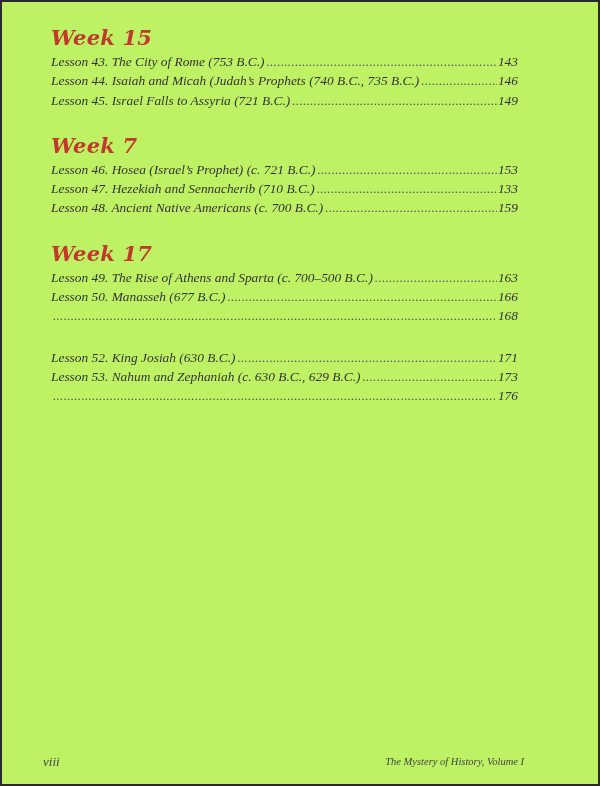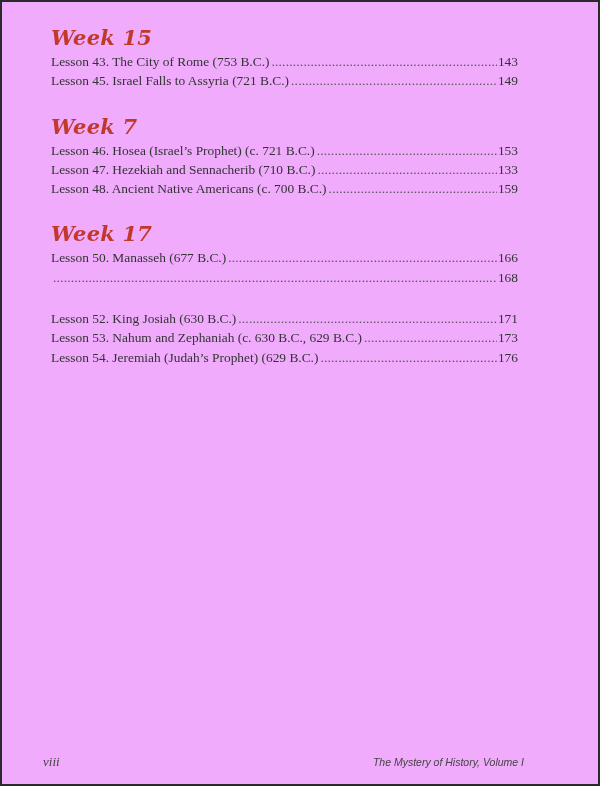--- a/index.html
+++ b/index.html
@@ -1,64 +1,69 @@
 <!DOCTYPE html>
 <html><head>
 <meta charset="utf-8">
 <style>
   html, body { margin: 0; padding: 0; }
   body {
     width: 600px; height: 786px; overflow: hidden; background: #ffffff;
   }
   .page {
     position: relative; width: 600px; height: 786px; box-sizing: border-box;
-    border: 2px solid #2a2a2a; background: #f0abfc;
+    border: 2px solid #2a2a2a; background: #bef264;
   }
   .toc { position: absolute; left: 49px; top: 22px; width: 467px; }
   .week { margin-bottom: 22px; }
   .week-title {
     font-family: "DejaVu Serif", "Liberation Serif", serif;
     font-style: italic; color: #c0392b; font-size: 21px; line-height: 28px;
     margin: 0; letter-spacing: 0.2px;
   }
   .entry {
     display: flex; align-items: baseline;
     font-family: "Liberation Serif", serif; font-size: 13.4px; line-height: 19.3px;
-    color: #333333; white-space: nowrap;
+    color: #333333; white-space: nowrap; font-style: italic;
   }
   .entry .title { flex: 0 0 auto; }
   .entry .dots {
     flex: 1 1 auto; overflow: hidden; margin: 0 1px 0 2px; color: #555;
   }
   .entry .dots::after {
     content: "................................................................................................................................................................";
     letter-spacing: 0.2px;
   }
   .entry .num { flex: 0 0 auto; }
   .footer-left {
     position: absolute; left: 41px; top: 752px;
     font-family: "Liberation Serif", serif; font-style: italic; font-size: 13px; color: #444;
   }
   .footer-right {
     position: absolute; right: 74px; top: 754px;
-    font-family: Liberation Sans, sans-serif; font-style: italic; font-size: 10.5px; color: #444;
+    font-family: Liberation Serif, serif; font-style: italic; font-size: 10.5px; color: #444;
   }
 </style>
 </head>
 <body>
 
 <div class="page">
   <div class="toc">
 
     <section class="week">
       <h2 class="week-title">Week 15</h2>
       <div class="entry">
         <span class="title">Lesson 43. The City of Rome (753 B.C.)</span>
         <span class="dots"></span>
         <span class="num">143</span>
+      </div>
+      <div class="entry">
+        <span class="title">Lesson 44. Isaiah and Micah (Judah’s Prophets (740 B.C., 735 B.C.)</span>
+        <span class="dots"></span>
+        <span class="num">146</span>
       </div>
       <div class="entry">
         <span class="title">Lesson 45. Israel Falls to Assyria (721 B.C.)</span>
         <span class="dots"></span>
         <span class="num">149</span>
       </div>
     </section>
 
     <section class="week">
       <h2 class="week-title">Week 7</h2>
@@ -75,20 +80,25 @@
       <div class="entry">
         <span class="title">Lesson 48. Ancient Native Americans (c. 700 B.C.)</span>
         <span class="dots"></span>
         <span class="num">159</span>
       </div>
     </section>
 
     <section class="week">
       <h2 class="week-title">Week 17</h2>
       <div class="entry">
+        <span class="title">Lesson 49. The Rise of Athens and Sparta (c. 700–500 B.C.)</span>
+        <span class="dots"></span>
+        <span class="num">163</span>
+      </div>
+      <div class="entry">
         <span class="title">Lesson 50. Manasseh (677 B.C.)</span>
         <span class="dots"></span>
         <span class="num">166</span>
       </div>
       <div class="entry">
         <span class="dots"></span>
         <span class="num">168</span>
       </div>
     </section>
 
@@ -97,21 +107,20 @@
         <span class="title">Lesson 52. King Josiah (630 B.C.)</span>
         <span class="dots"></span>
         <span class="num">171</span>
       </div>
       <div class="entry">
         <span class="title">Lesson 53. Nahum and Zephaniah (c. 630 B.C., 629 B.C.)</span>
         <span class="dots"></span>
         <span class="num">173</span>
       </div>
       <div class="entry">
-        <span class="title">Lesson 54. Jeremiah (Judah’s Prophet) (629 B.C.)</span>
         <span class="dots"></span>
         <span class="num">176</span>
       </div>
     </section>
 
   </div>
 
   <div class="footer-left">viii</div>
   <div class="footer-right">The Mystery of History, Volume I</div>
 </div>

